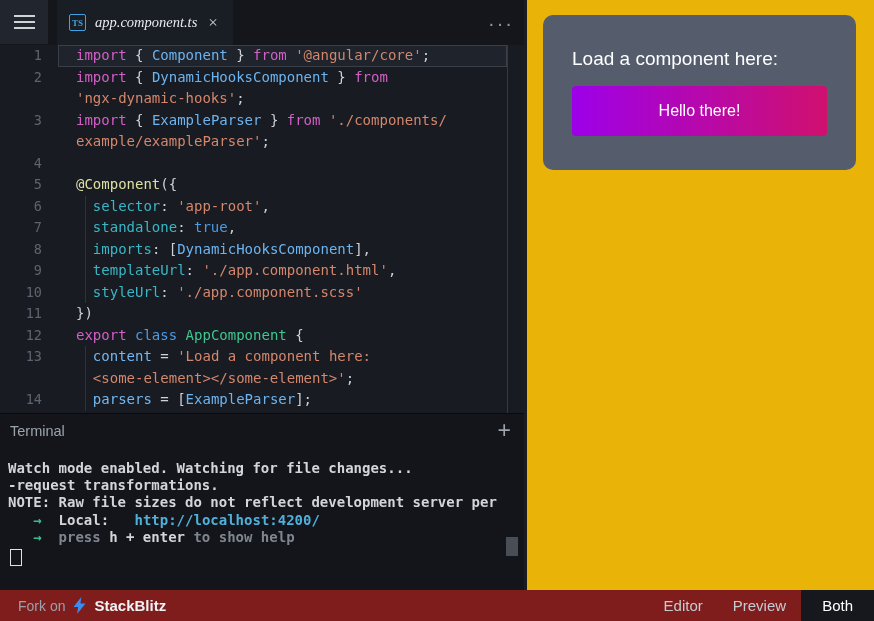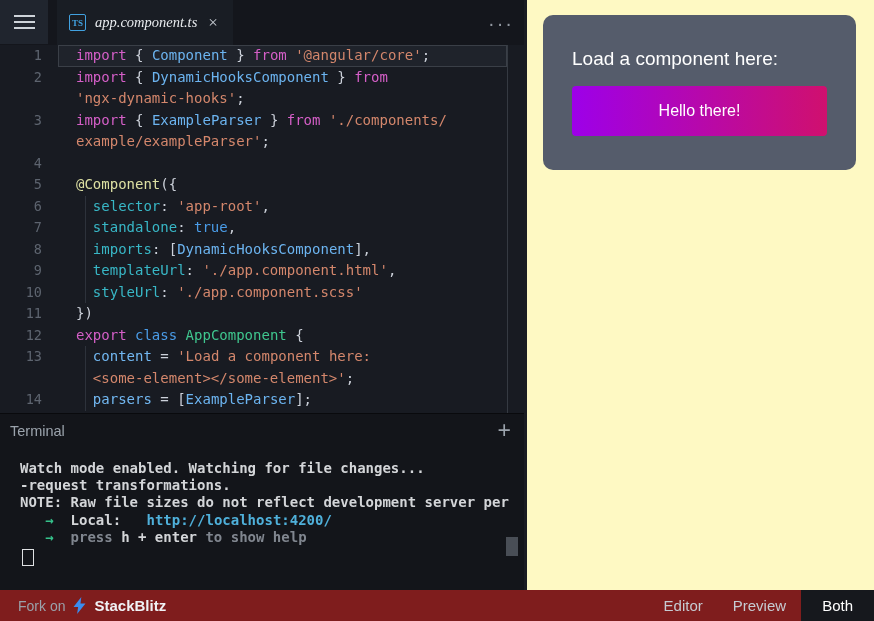--- a/index.html
+++ b/index.html
@@ -43,33 +43,33 @@
   .tk-field{ color:#72b8f2; }
   .tk-bool { color:#4a9ce8; }
   .tk-dec  { color:#dde0a3; }
   .tk-cls  { color:#3fc78f; }
 
   
   .terminal { position:absolute; left:0; top:413px; width:524px; height:177px; background:#13151a;
               border-top:1px solid #090a0d; }
   .term-title { position:absolute; left:10px; top:9px; font-size:14.5px; color:#9ba3ac; }
   .term-plus { position:absolute; right:13px; top:3px; font-size:23px; color:#9ba3ac; cursor:pointer; line-height:1.2; }
-  .term-body { position:absolute; left:20px; top:46px; right:22px;
+  .term-body { position:absolute; left:8px; top:46px; right:22px;
                font-family:"DejaVu Sans Mono", monospace; font-size:14px; font-weight:bold; line-height:17.2px; }
   .tline { white-space:pre; }
   .tm-wt { color:#d3d5d8; }
   .tm-gy { color:#80868f; font-weight:bold;margin-top:8px; }
   .tm-gn { color:#35c08a; }
   .tm-cy { color:#4fb0da; }
   .term-cursor { width:12px; height:17px; border:1.5px solid #dfe1e3; margin-top:3px; margin-left:2px; }
   .term-thumb { position:absolute; right:6px; bottom:34px; width:12px; height:19px; background:#494e56; cursor:pointer; }
 
   
   .divider { position:absolute; left:524px; top:0; width:3px; height:590px; background:#1a1c22; cursor:col-resize; }
-  .preview { position:absolute; left:527px; top:0; width:347px; height:590px; background:#fef9c3; }
+  .preview { position:absolute; left:527px; top:0; width:347px; height:590px; background:#eab308; }
   .card { position:absolute; left:16px; top:15px; width:313px; height:155px; border-radius:10px;
           background:#555c6b; padding:33px 29px; }
   .card-heading { color:#ffffff; font-size:19px; }
   .hello-btn { margin-top:16px; width:100%; height:50px; border:none; border-radius:4px;
                color:#ffffff; font-size:16px; font-family:"Liberation Sans", sans-serif;
                display:flex; align-items:center; justify-content:center; cursor:pointer; }
 
   
   .bottombar { position:absolute; left:0; top:590px; width:874px; height:31px; background:#7f1d1d;
                display:flex; align-items:center; }

